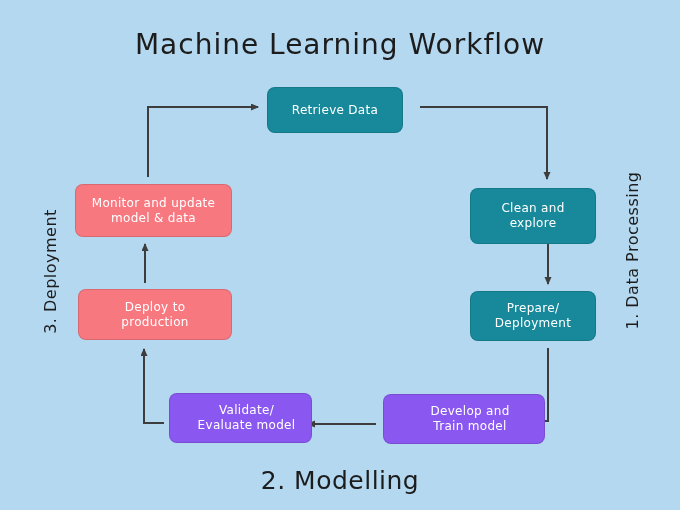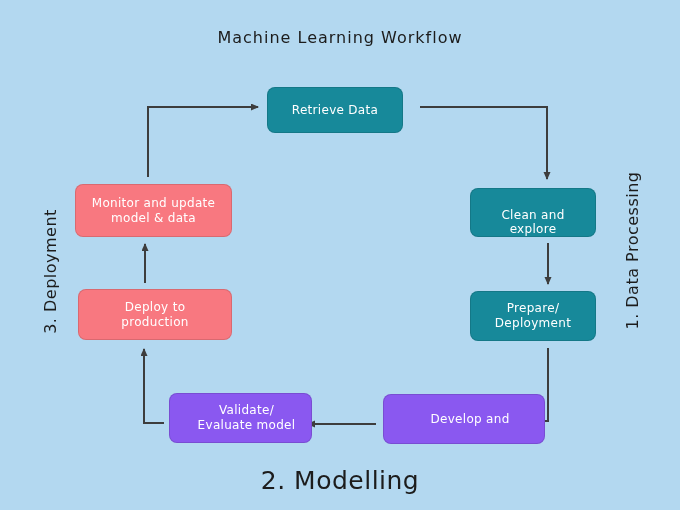--- a/index.html
+++ b/index.html
@@ -5,21 +5,21 @@
   html, body { margin: 0; padding: 0; }
   body {
     width: 680px; height: 510px;
     background: var(--background, #b3d8f0);
     font-family: "DejaVu Sans", sans-serif;
     overflow: hidden; position: relative;
   }
   .stage { position: absolute; inset: 0; width: 680px; height: 510px; }
   .title {
     position: absolute; left: 0; top: 28px; width: 680px;
-    text-align: center; font-size: 16px; letter-spacing: 1px;
+    text-align: center; font-size: 28px; letter-spacing: 1px;
     color: var(--ink, #1c1c1c); font-weight: 500;
   }
   .node {
     position: absolute; border-radius: 8px;
     display: flex; flex-direction: column; align-items: center; justify-content: center;
     color: var(--box-text, #fff); font-size: 12px; line-height: 1.22;
     letter-spacing: 0.3px; text-align: center;
     box-shadow: inset 0 0 0 1px rgba(0,0,0,0.12);
   }
   .node .line { display: block; white-space: nowrap; }
@@ -55,32 +55,33 @@
     <path class="arrow" d="M548,348 L548,421 L518,421" marker-end="url(#ah)"></path>
     <path class="arrow" d="M376,424 L308,424" marker-end="url(#ah)"></path>
     <path class="arrow" d="M164,423 L144,423 L144,349" marker-end="url(#ah)"></path>
     <path class="arrow" d="M145,283 L145,244" marker-end="url(#ah)"></path>
   </svg>
 
   <div class="node teal" style="left:267px; top:87px; width:136px; height:46px;">
     <span class="line">Retrieve Data</span>
   </div>
 
-  <div class="node teal" style="left:470px; top:188px; width:126px; height:49px;justify-content:flex-end;">
+  <div class="node teal" style="left:470px; top:188px; width:126px; height:56px;">
     <span class="line">Clean and</span>
     <span class="line">explore</span>
   </div>
 
   <div class="node teal" style="left:470px; top:291px; width:126px; height:50px;">
     <span class="line">Prepare/</span>
     <span class="line">Deployment</span>
   </div>
 
   <div class="node purple" style="left:383px; top:394px; width:150px; height:50px;">
     <span class="line">Develop and</span>
+    <span class="line">Train model</span>
   </div>
 
   <div class="node purple" style="left:169px; top:393px; width:131px; height:50px;">
     <span class="line">Validate/</span>
     <span class="line">Evaluate model</span>
   </div>
 
   <div class="node pink" style="left:78px; top:289px; width:154px; height:51px;">
     <span class="line">Deploy to</span>
     <span class="line">production</span>

